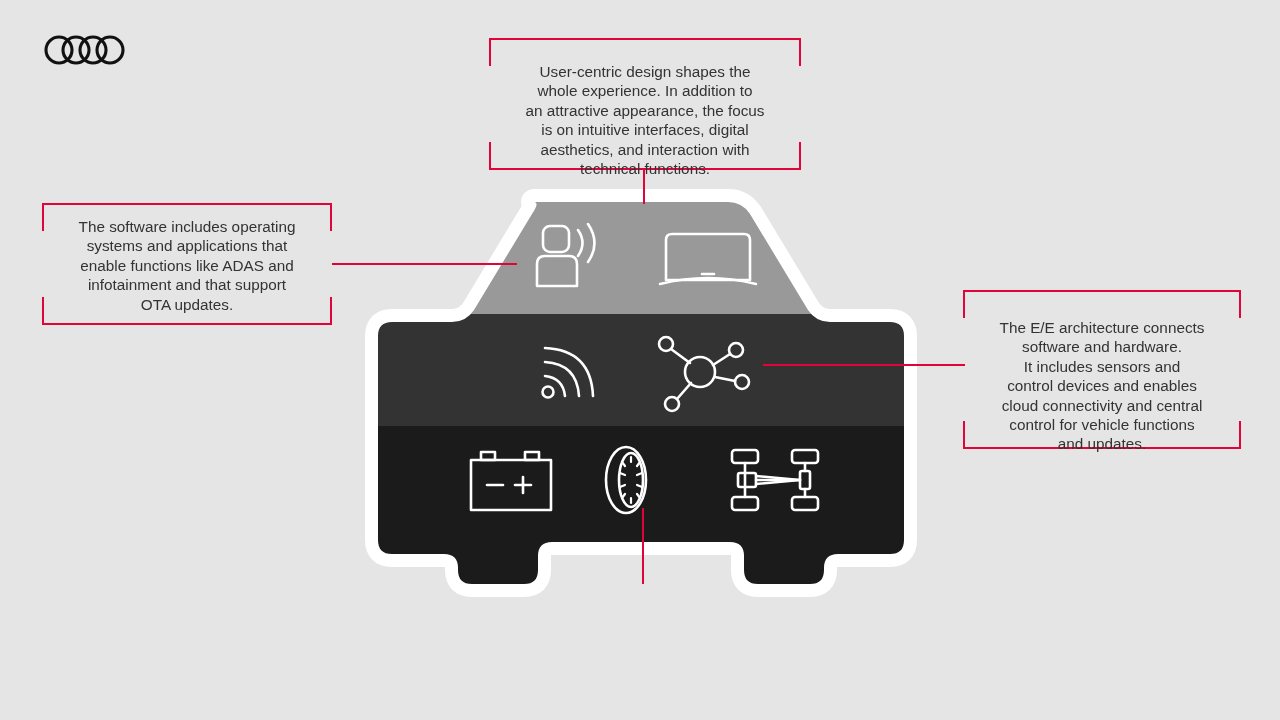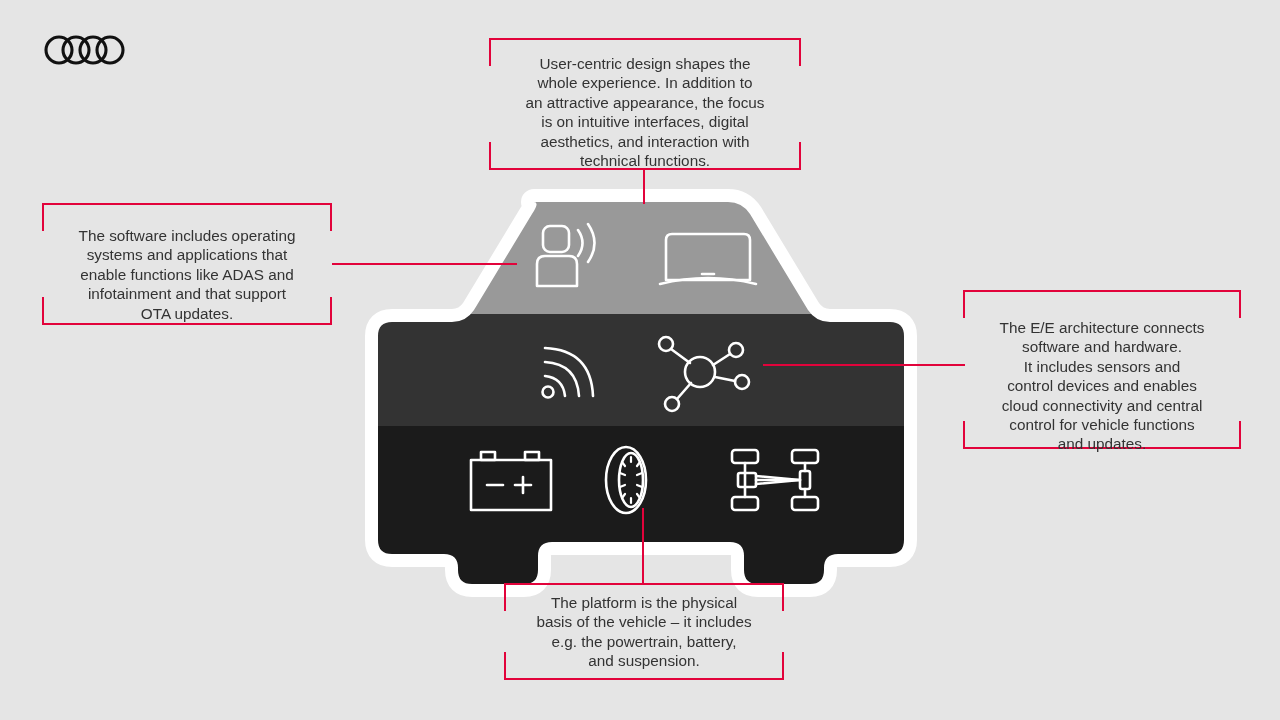--- a/index.html
+++ b/index.html
@@ -77,24 +77,24 @@
     color: #333333;
     font-size: 15.3px;
     line-height: 19.4px;
     white-space: pre-line;
     padding: 0 10px;
     box-sizing: border-box;
   }
 
   
   #callout-design  { left: 489px; top: 38px;  width: 312px; height: 132px; }
-  #callout-design .ctext { padding-top: 16px; }
+  #callout-design .ctext { padding-top: 24px; }
 
   #callout-software { left: 42px;  top: 203px; width: 290px; height: 122px; }
-  #callout-software .ctext { padding-top: 23px; }
+  #callout-software .ctext { padding-top: 14px; }
 
   #callout-ee      { left: 963px; top: 290px; width: 278px; height: 159px; }
   #callout-ee .ctext { padding-top: 28px; }
 
   #callout-platform{ left: 504px; top: 583px; width: 280px; height: 97px; }
   #callout-platform .ctext { padding-top: 10px; }
 
   
   .connector {
     position: absolute;
@@ -296,28 +296,14 @@
     </div>
     <div class="ctext">The E/E architecture connects
 software and hardware.
 It includes sensors and
 control devices and enables
 cloud connectivity and central
 control for vehicle functions
 and updates.</div>
   </div>
 
-  <div class="callout" id="callout-platform">
-    <div class="frame">
-      <div class="rule top"></div>
-      <div class="rule bottom"></div>
-      <div class="tick tl"></div>
-      <div class="tick tr"></div>
-      <div class="tick bl"></div>
-      <div class="tick br"></div>
-    </div>
-    <div class="ctext">The platform is the physical
-basis of the vehicle – it includes
-e.g. the powertrain, battery,
-and suspension.</div>
-  </div>
 
 </div>
 
 </body></html>

